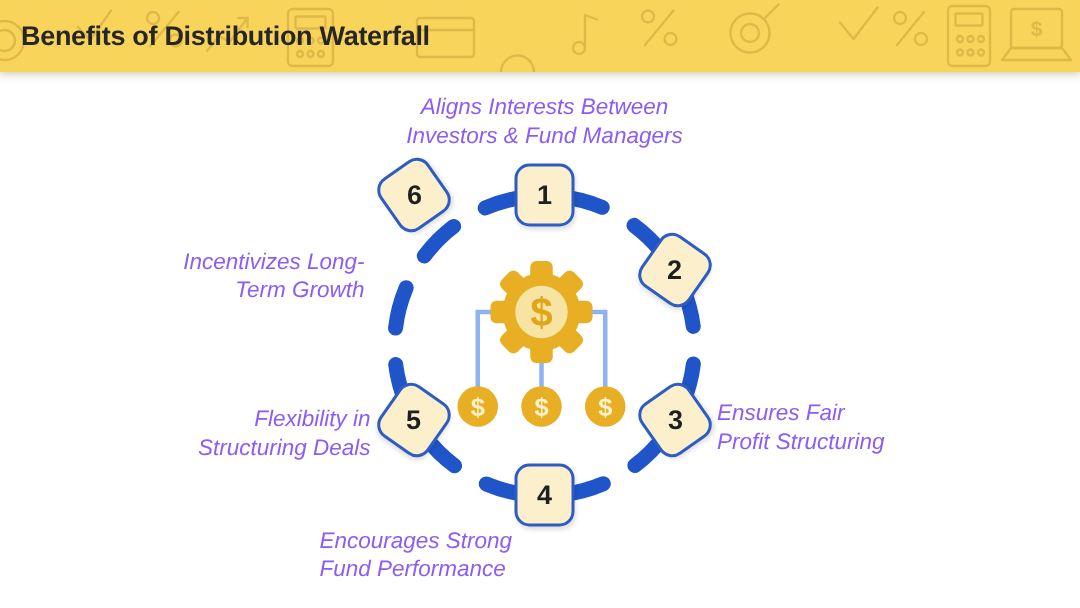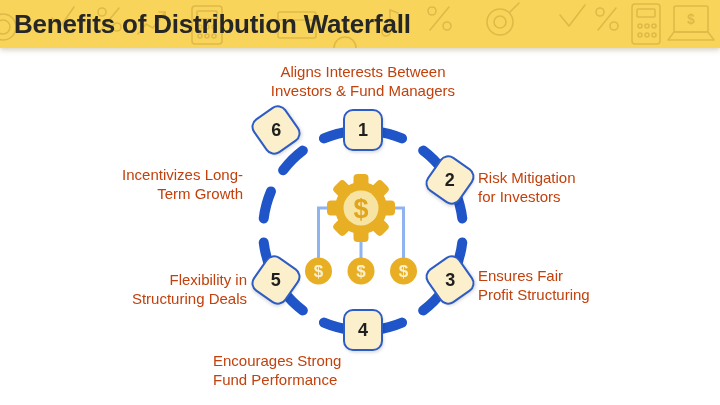--- a/index.html
+++ b/index.html
@@ -3,21 +3,21 @@
 <meta charset="utf-8">
 <style>
   html,body{margin:0;padding:0;background:#fff;}
   .page{position:relative;width:720px;height:405px;overflow:hidden;background:#ffffff;
         font-family:"Liberation Sans",sans-serif;}
   
   .header{position:absolute;left:0;top:0;width:720px;height:48px;background:#F8D45A;
           z-index:5;overflow:hidden;box-shadow:0 2px 5px rgba(120,100,40,.30);}
   .header-doodles{position:absolute;left:0;top:0;width:720px;height:48px;opacity:.38;}
   .page-title{position:relative;z-index:2;padding-left:14px;line-height:48px;
-              font-size:26px;font-weight:bold;color:#262626;letter-spacing:-0.2px;}
+              font-size:18px;font-weight:bold;color:#262626;letter-spacing:-0.2px;}
   
   .diagram-svg{position:absolute;left:0;top:48px;width:720px;height:357px;z-index:1;}
   .ring{fill:none;stroke:#1F55C8;stroke-width:10;stroke-linecap:round;}
   .conn{fill:none;stroke:#8FB3F1;stroke-width:3;}
   .gear-body{fill:#E8AE24;}
   .gear-inner{fill:#F7E4A3;}
   .gear-dollar{fill:#E0A51B;font-size:27px;font-weight:bold;}
   .coin{fill:#E8AE24;}
   .coin-dollar{fill:#FBF1CE;font-size:17px;font-weight:bold;}
   svg text{font-family:"Liberation Sans",sans-serif;text-anchor:middle;}
@@ -26,22 +26,22 @@
         border-radius:10px;box-sizing:border-box;display:flex;align-items:center;justify-content:center;
         z-index:3;box-shadow:1px 2px 3px rgba(0,0,0,.12);}
   .node span{font-size:18px;font-weight:bold;color:#1f1f1f;}
   .n1{left:343px;top:109px;}
   .n2{left:430px;top:159px;transform:rotate(35deg);}  .n2 span{transform:rotate(-35deg);}
   .n3{left:430px;top:259px;transform:rotate(-35deg);} .n3 span{transform:rotate(35deg);}
   .n4{left:343px;top:309px;}
   .n5{left:256px;top:259px;transform:rotate(35deg);}  .n5 span{transform:rotate(-35deg);}
   .n6{left:256px;top:109px;transform:rotate(-35deg);} .n6 span{transform:rotate(35deg);}
   
-  .label{position:absolute;font-size:15px;line-height:18.5px;color:#c2410c;
-         white-space:pre-line;z-index:4;}
+  .label{position:absolute;font-size:15px;line-height:18.5px;color:#8b5cf6;
+         white-space:pre-line;z-index:4;font-style:italic;}
   .l1{left:213px;top:63px;width:300px;text-align:center;}
   .l2{left:478px;top:169px;width:200px;text-align:left;}
   .l3{left:478px;top:267px;width:200px;text-align:left;}
   .l4{left:213px;top:352px;width:300px;}
   .l5{right:473px;top:271px;width:200px;text-align:right;}
   .l6{right:477px;top:166px;width:200px;text-align:right;}
 </style>
 </head>
 <body>
 
@@ -163,22 +163,20 @@
     </div>
   <div class="node n5">
     <span>5</span>
     </div>
   <div class="node n6">
     <span>6</span>
     </div>
 
   <div class="label l1">Aligns Interests Between
 Investors &amp; Fund Managers</div>
-  <div class="label l2">Risk Mitigation
-for Investors</div>
   <div class="label l3">Ensures Fair
 Profit Structuring</div>
   <div class="label l4">Encourages Strong
 Fund Performance</div>
   <div class="label l5">Flexibility in
 Structuring Deals</div>
   <div class="label l6">Incentivizes Long-
 Term Growth</div>
 
 </div>

